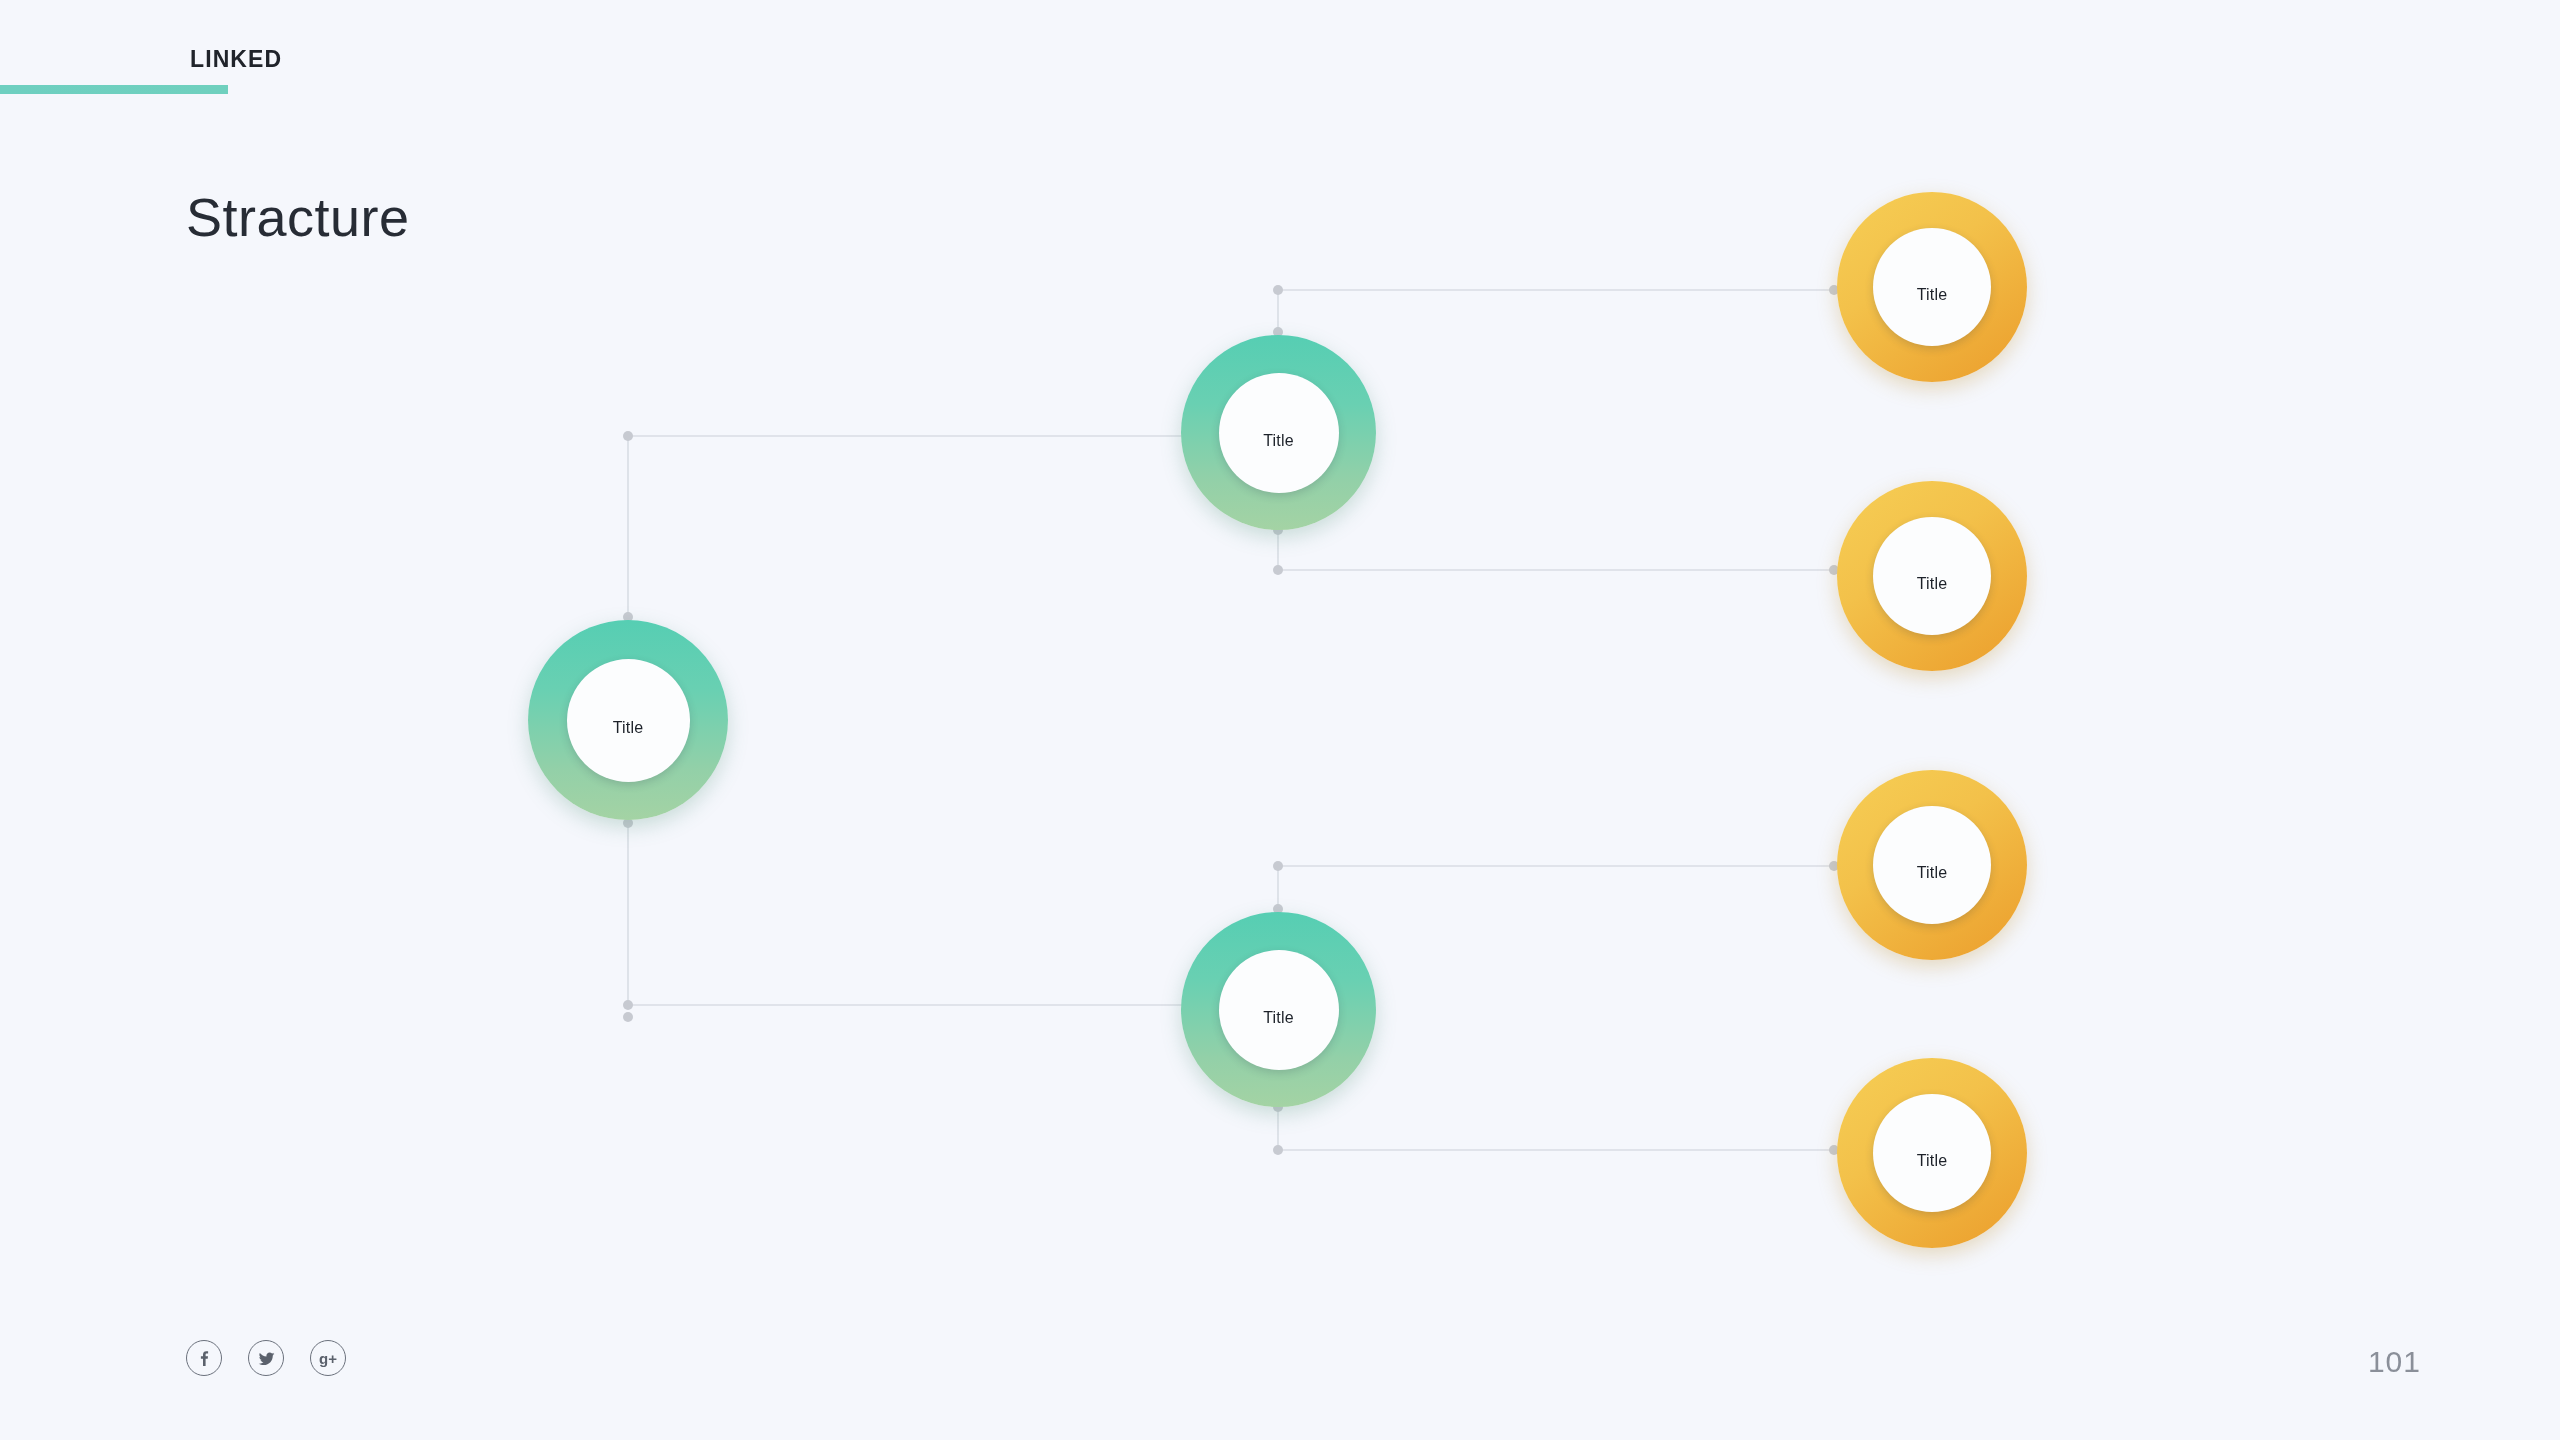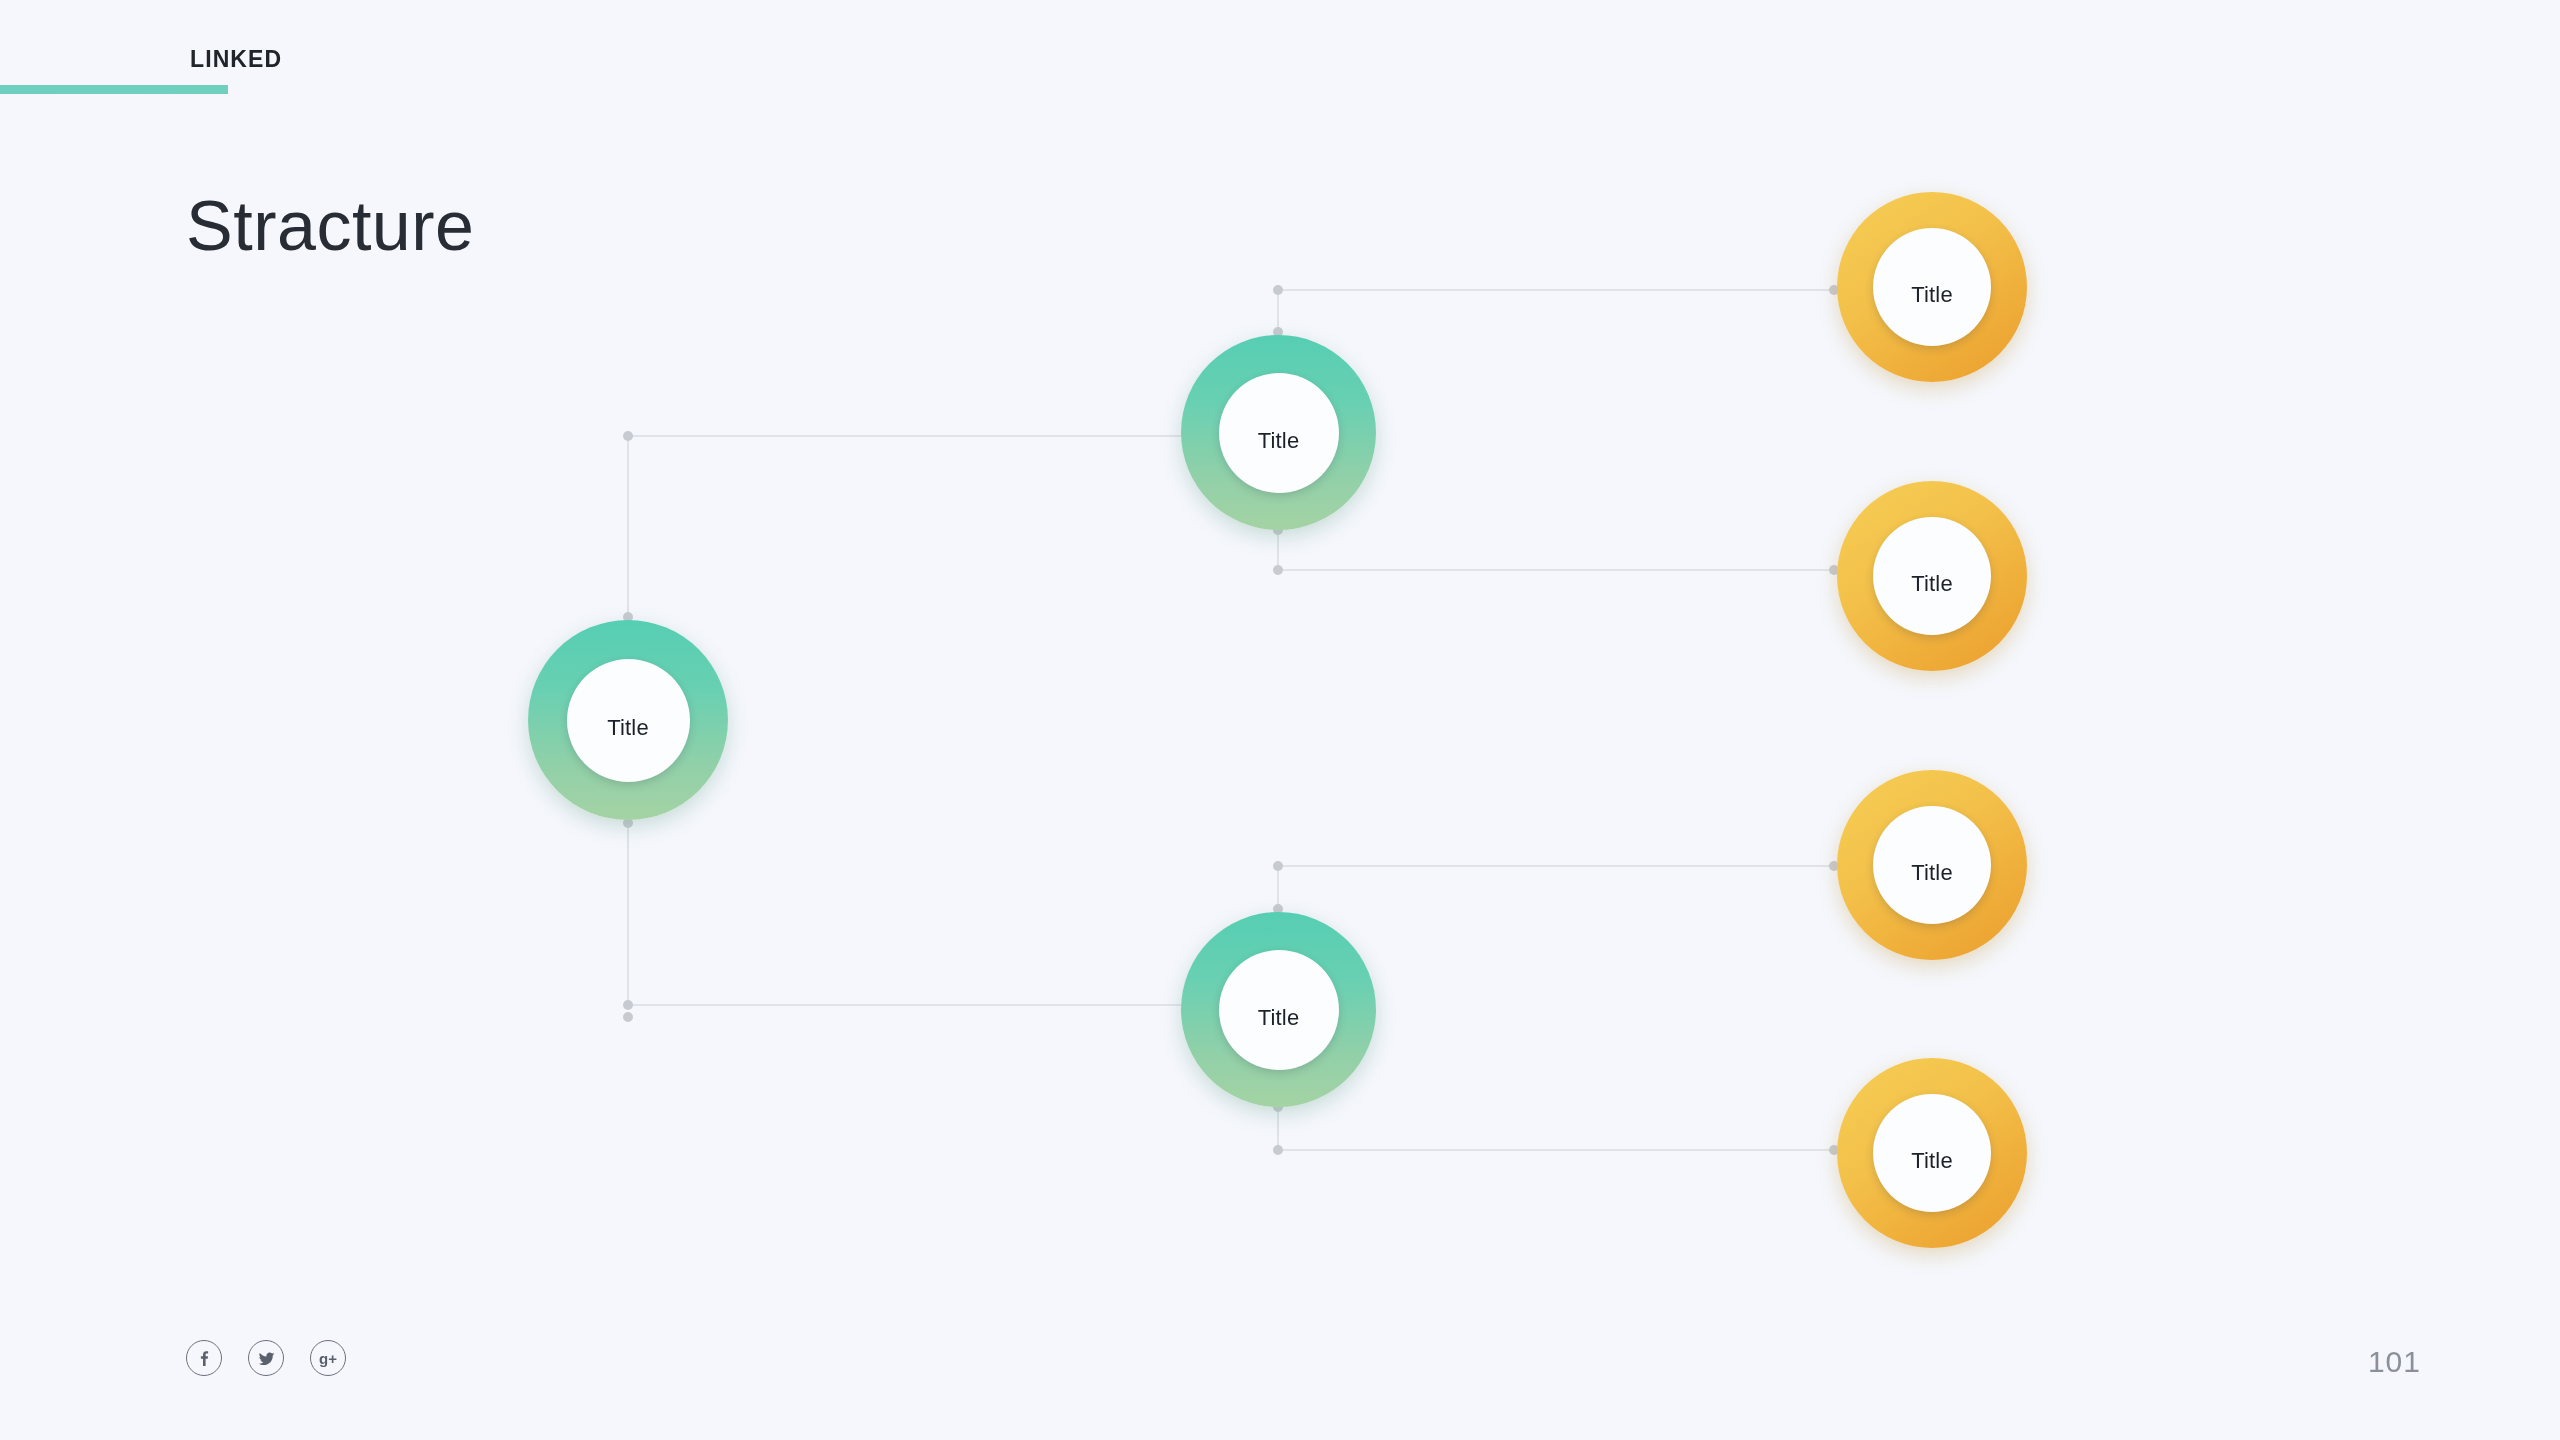--- a/index.html
+++ b/index.html
@@ -20,21 +20,21 @@
   }
   .accent-bar{
     position:absolute;left:0;top:85px;
     width:228px;height:9px;
     background:linear-gradient(90deg,#6ECFC0 0%,#6FD0BE 100%);
   }
 
   
   .page-title{
     position:absolute;left:186px;top:186px;
-    font-size:70px;font-weight:300;
+    font-size:54px;font-weight:300;
     color:#272C35;
     letter-spacing:0.5px;
     white-space:nowrap;
   }
 
   
   .wires{position:absolute;left:0;top:0;width:2560px;height:1440px;}
 
   
   .node{
@@ -42,21 +42,21 @@
     border-radius:50%;
     display:flex;align-items:center;justify-content:center;
   }
   .node .inner{
     border-radius:50%;
     background:#FCFDFE;
     display:flex;align-items:center;justify-content:center;
     box-shadow:0 3px 9px rgba(40,50,70,.18);
   }
   .node .inner span{
-    font-size:22px;color:#1D222A;font-weight:400;
+    font-size:16px;color:#1D222A;font-weight:400;
     letter-spacing:.2px;
     margin-top:16px;
   }
   .node-teal{
     background:linear-gradient(180deg,#56CEB3 0%,#69D0B2 35%,#93D0A8 75%,#A4D3A4 100%);
     box-shadow:0 7px 20px rgba(90,150,130,.28);
   }
   .node-orange{
     background:linear-gradient(145deg,#F6CE55 0%,#F3C14A 40%,#EDA633 85%,#EBA02F 100%);
     box-shadow:0 7px 20px rgba(190,140,40,.28);

